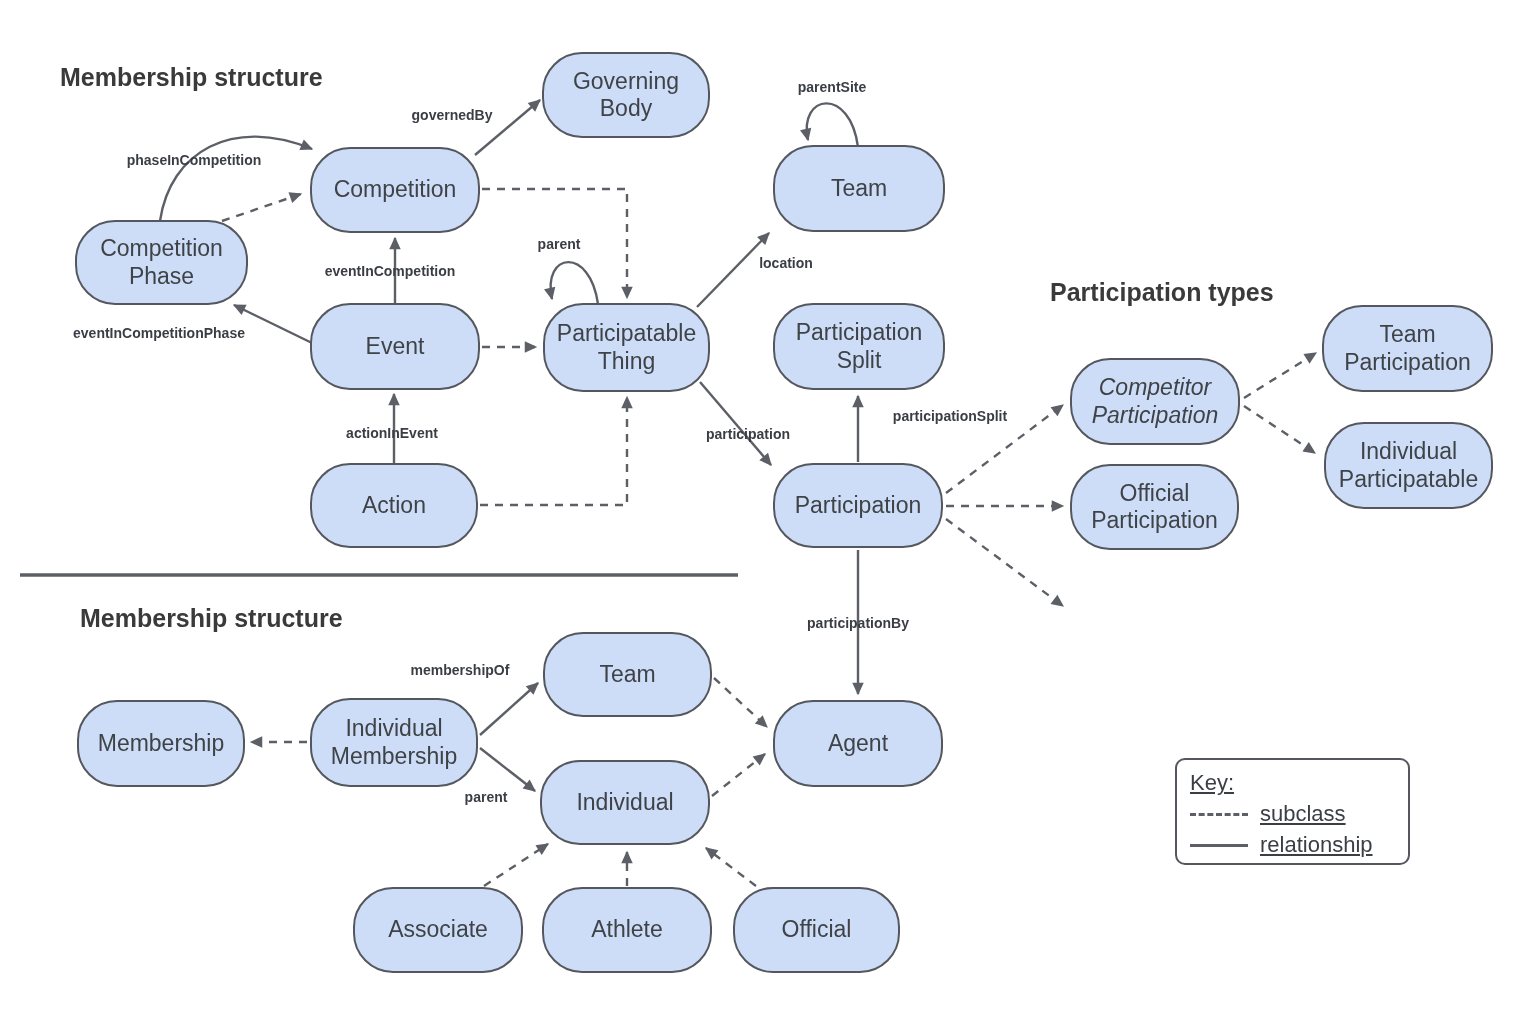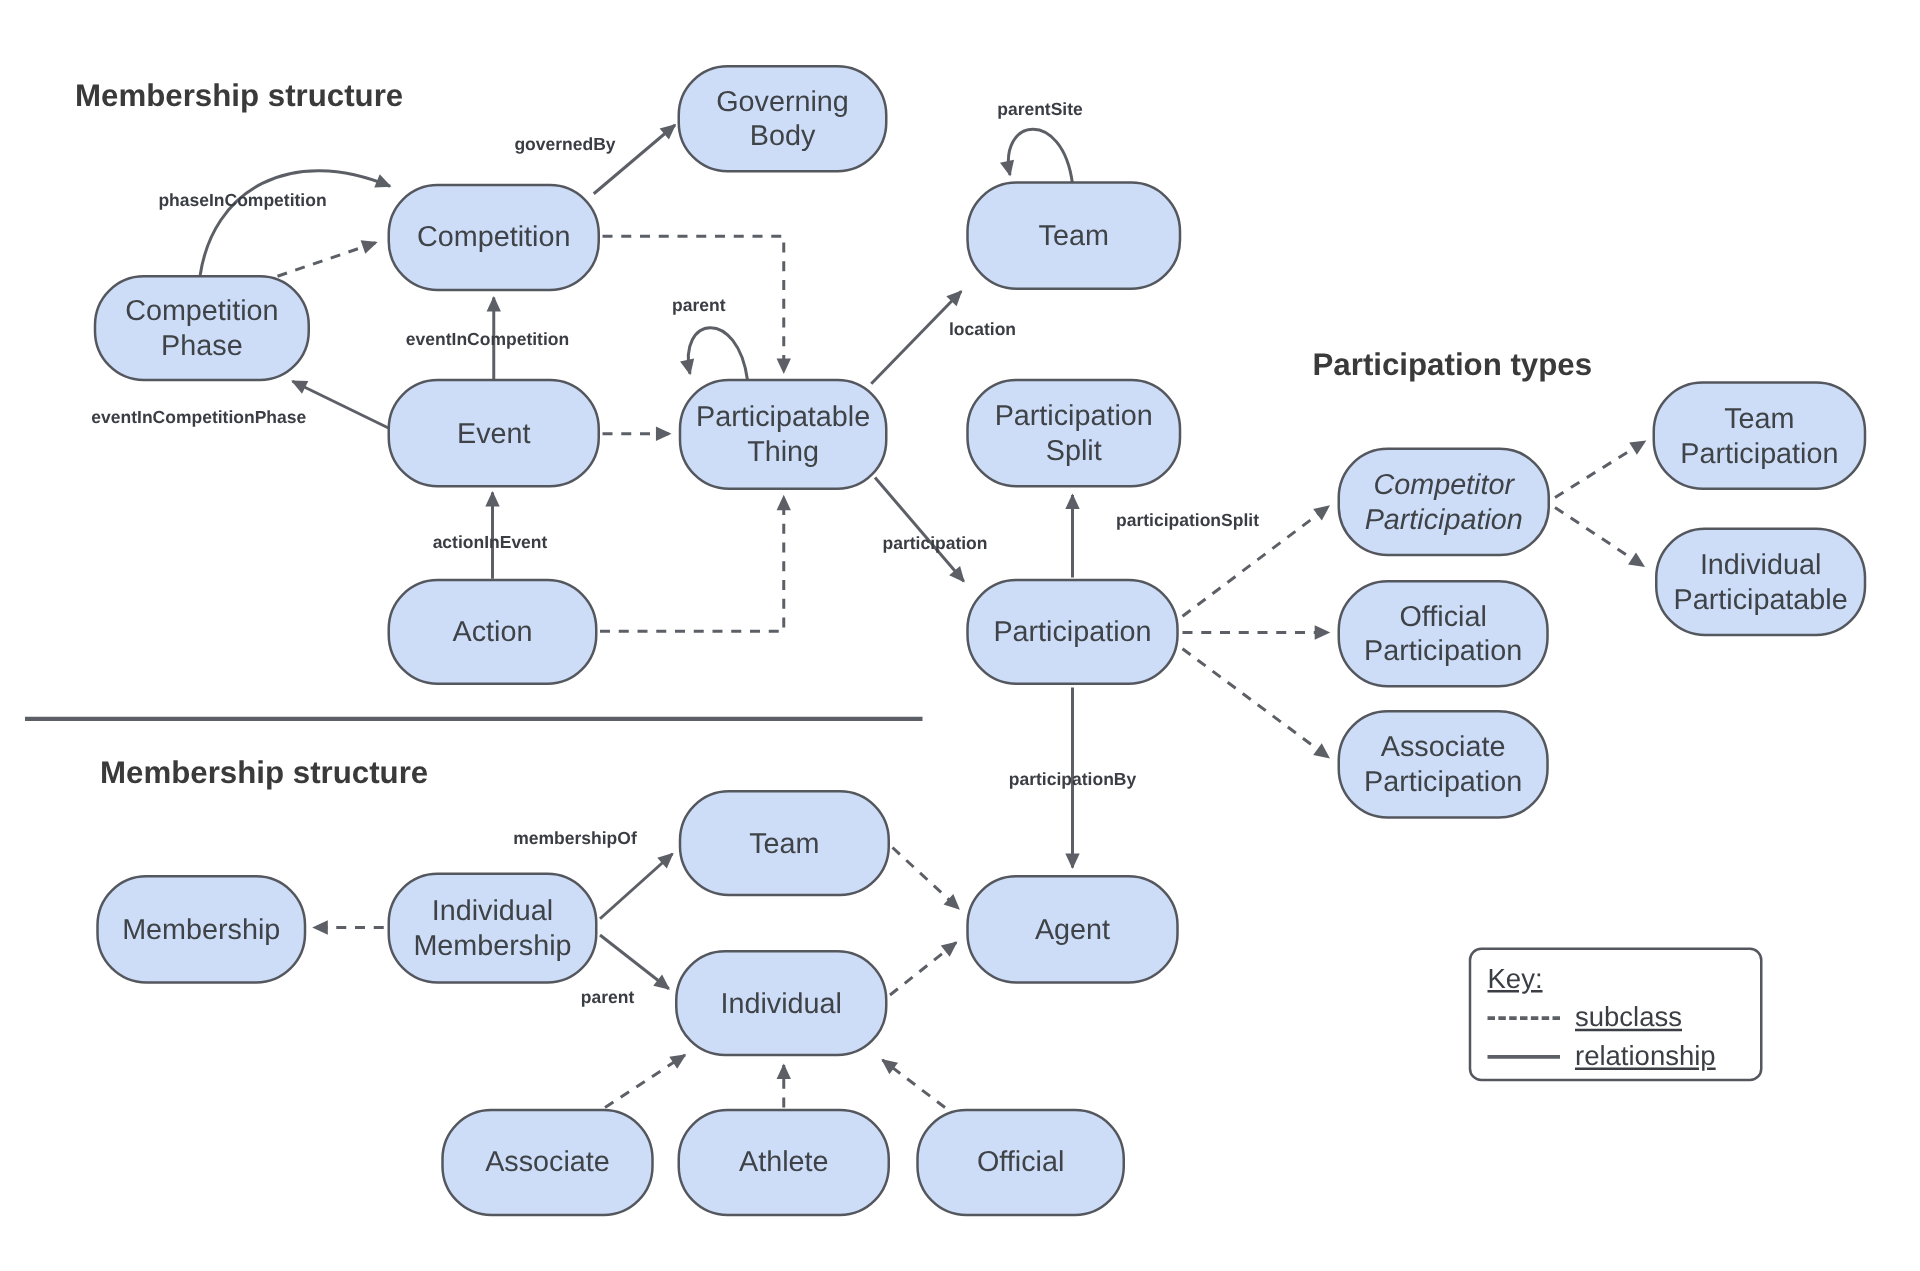--- a/index.html
+++ b/index.html
@@ -105,21 +105,20 @@
   <div class="node" style="left:310px;top:147px;width:170px;height:86px;">Competition</div>
   <div class="node" style="left:75px;top:220px;width:173px;height:85px;">Competition Phase</div>
   <div class="node" style="left:773px;top:145px;width:172px;height:87px;">Team</div>
   <div class="node" style="left:310px;top:303px;width:170px;height:87px;">Event</div>
   <div class="node" style="left:543px;top:303px;width:167px;height:89px;">Participatable Thing</div>
   <div class="node" style="left:773px;top:303px;width:172px;height:87px;">Participation Split</div>
   <div class="node" style="left:310px;top:463px;width:168px;height:85px;">Action</div>
   <div class="node" style="left:773px;top:463px;width:170px;height:85px;">Participation</div>
   <div class="node" style="left:1070px;top:358px;width:170px;height:87px;font-style:italic;">Competitor Participation</div>
   <div class="node" style="left:1070px;top:464px;width:169px;height:86px;">Official Participation</div>
-  <div class="node" style="left:1070px;top:568px;width:169px;height:87px;">Associate Participation</div>
   <div class="node" style="left:1322px;top:305px;width:171px;height:87px;">Team Participation</div>
   <div class="node" style="left:1324px;top:422px;width:169px;height:87px;">Individual Participatable</div>
   <div class="node" style="left:77px;top:700px;width:168px;height:87px;">Membership</div>
   <div class="node" style="left:310px;top:698px;width:168px;height:89px;">Individual Membership</div>
   <div class="node" style="left:543px;top:632px;width:169px;height:85px;">Team</div>
   <div class="node" style="left:540px;top:760px;width:170px;height:85px;">Individual</div>
   <div class="node" style="left:773px;top:700px;width:170px;height:87px;">Agent</div>
   <div class="node" style="left:353px;top:887px;width:170px;height:86px;">Associate</div>
   <div class="node" style="left:542px;top:887px;width:170px;height:86px;">Athlete</div>
   <div class="node" style="left:733px;top:887px;width:167px;height:86px;">Official</div>

